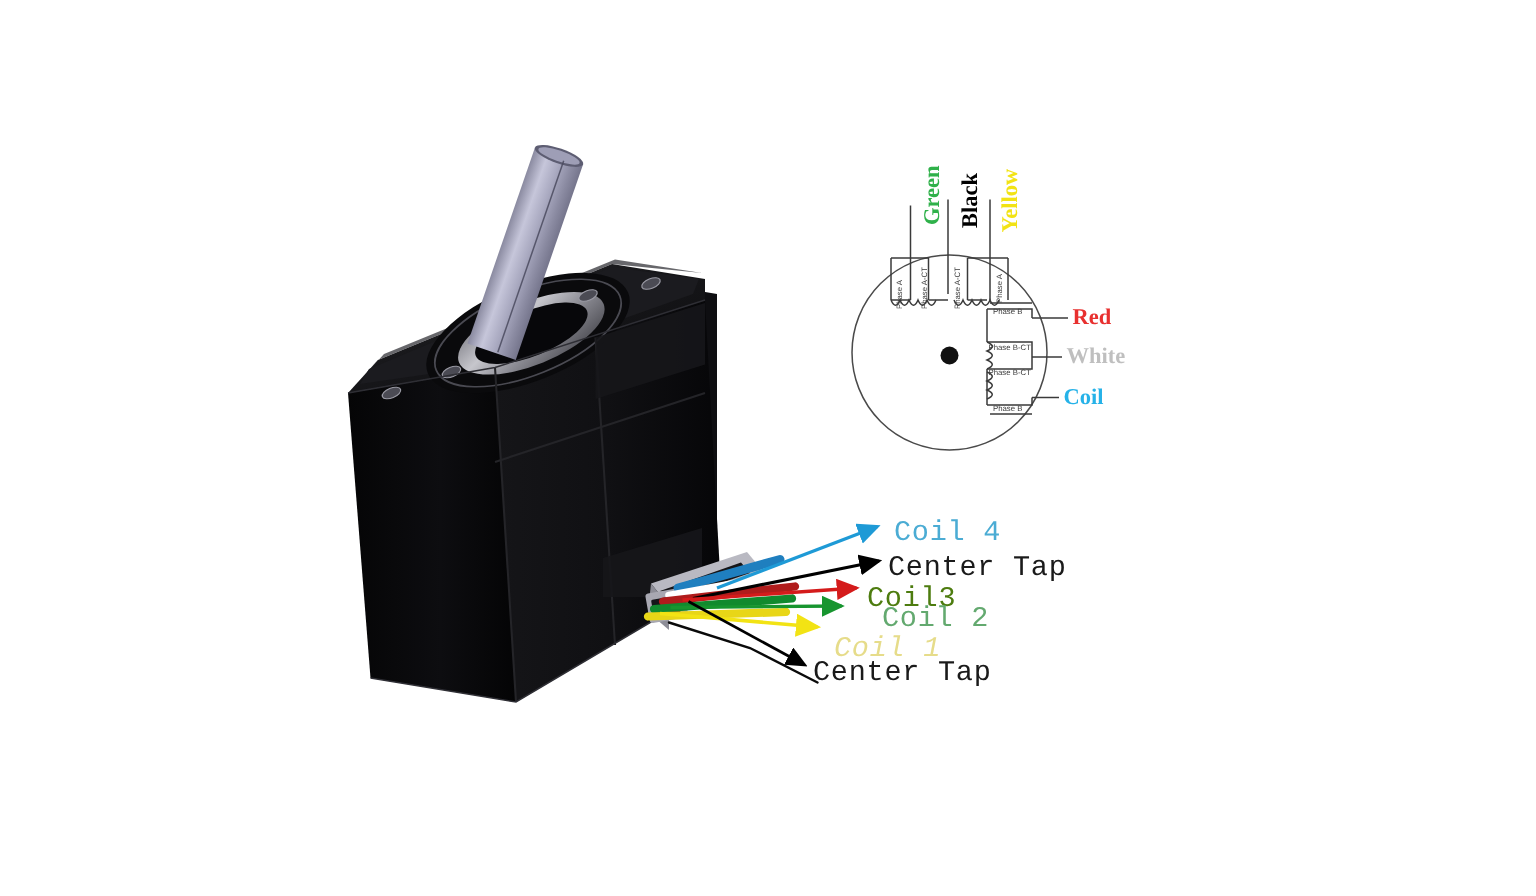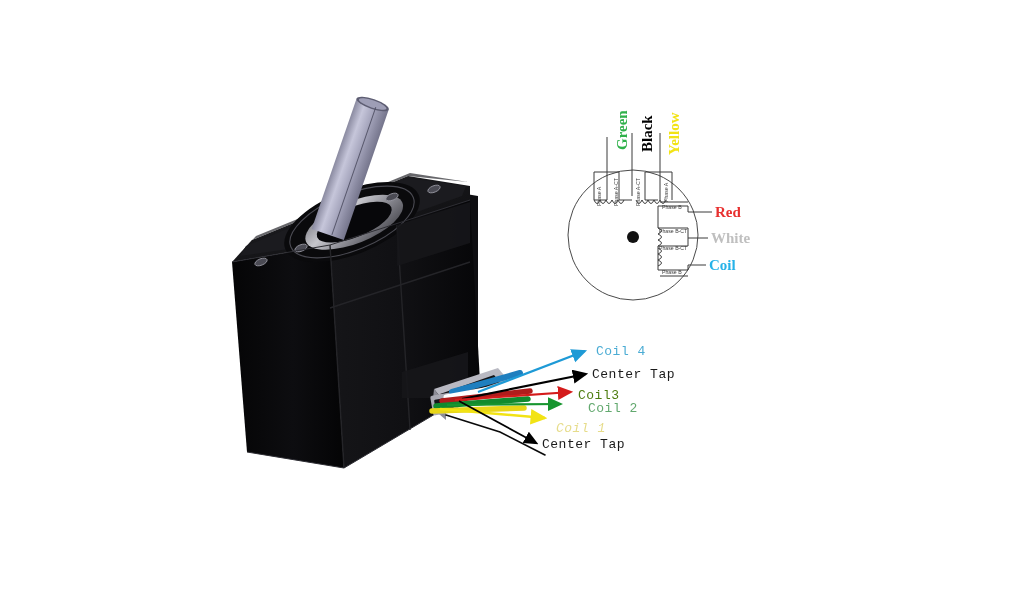--- a/index.html
+++ b/index.html
@@ -8,21 +8,21 @@
     background:#ffffff;
     font-family:"Liberation Sans", sans-serif;
     overflow:hidden;
     position:relative;
   }
   #stage{position:absolute;left:0;top:0;width:1024px;height:597px;}
   svg.layer{position:absolute;left:0;top:0;width:1024px;height:597px;overflow:visible;}
 
   .callout-label{
     font-family:"Liberation Mono","DejaVu Sans Mono",monospace;
-    font-size:13px;
+    font-size:19px;
     letter-spacing:0.5px;
     white-space:pre;
     position:absolute;
   }
   .wire-label{
     font-family:"Liberation Serif","DejaVu Serif",serif;
     font-weight:bold;
     font-size:15px;
     position:absolute;
     white-space:pre;

